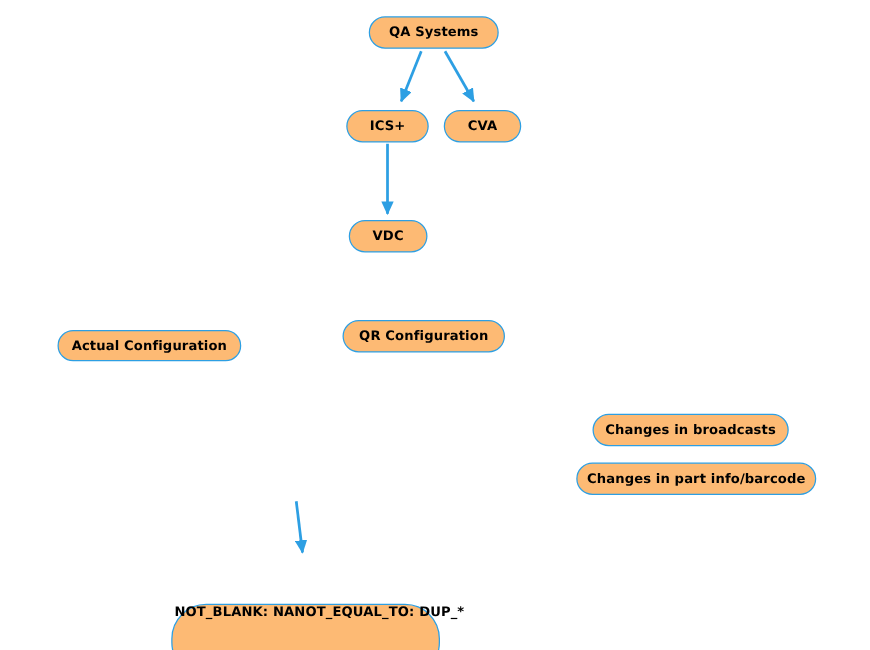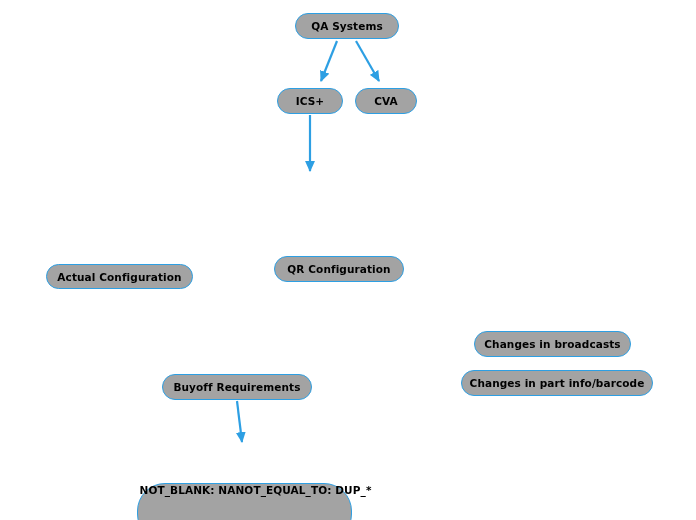--- a/index.html
+++ b/index.html
@@ -19,21 +19,21 @@
     position: absolute;
     left: 0;
     top: 0;
     pointer-events: none;
   }
   .node {
     position: absolute;
     box-sizing: border-box;
     border: 1.6px solid #2d9fe3;
     border-radius: 14px;
-    background: #a3a3a3;
+    background: #fdba74;
     display: flex;
     align-items: center;
     justify-content: center;
     font-size: 10.5px;
     font-weight: bold;
     color: #000000;
     letter-spacing: 0.1px;
     white-space: nowrap;
   }
   .node span { display: block; }
@@ -83,39 +83,39 @@
   </div>
 
   <div class="node" id="n-ics">
     <span>ICS+</span>
   </div>
 
   <div class="node" id="n-cva">
     <span>CVA</span>
   </div>
 
+  <div class="node" id="n-vdc">
+    <span>VDC</span>
+  </div>
 
   <div class="node" id="n-actual">
     <span>Actual Configuration</span>
   </div>
 
   <div class="node" id="n-qr">
     <span>QR Configuration</span>
   </div>
 
   <div class="node" id="n-broad">
     <span>Changes in broadcasts</span>
   </div>
 
   <div class="node" id="n-partinfo">
     <span>Changes in part info/barcode</span>
   </div>
 
-  <div class="node" id="n-buyoff">
-    <span>Buyoff Requirements</span>
-  </div>
 
   <div class="node" id="n-rules">
     <span class="rule-line">NOT_BLANK: NA</span>
     <span class="rule-line">NOT_EQUAL_TO: DUP_*</span>
   </div>
 
 </div>
 
 </body></html>

